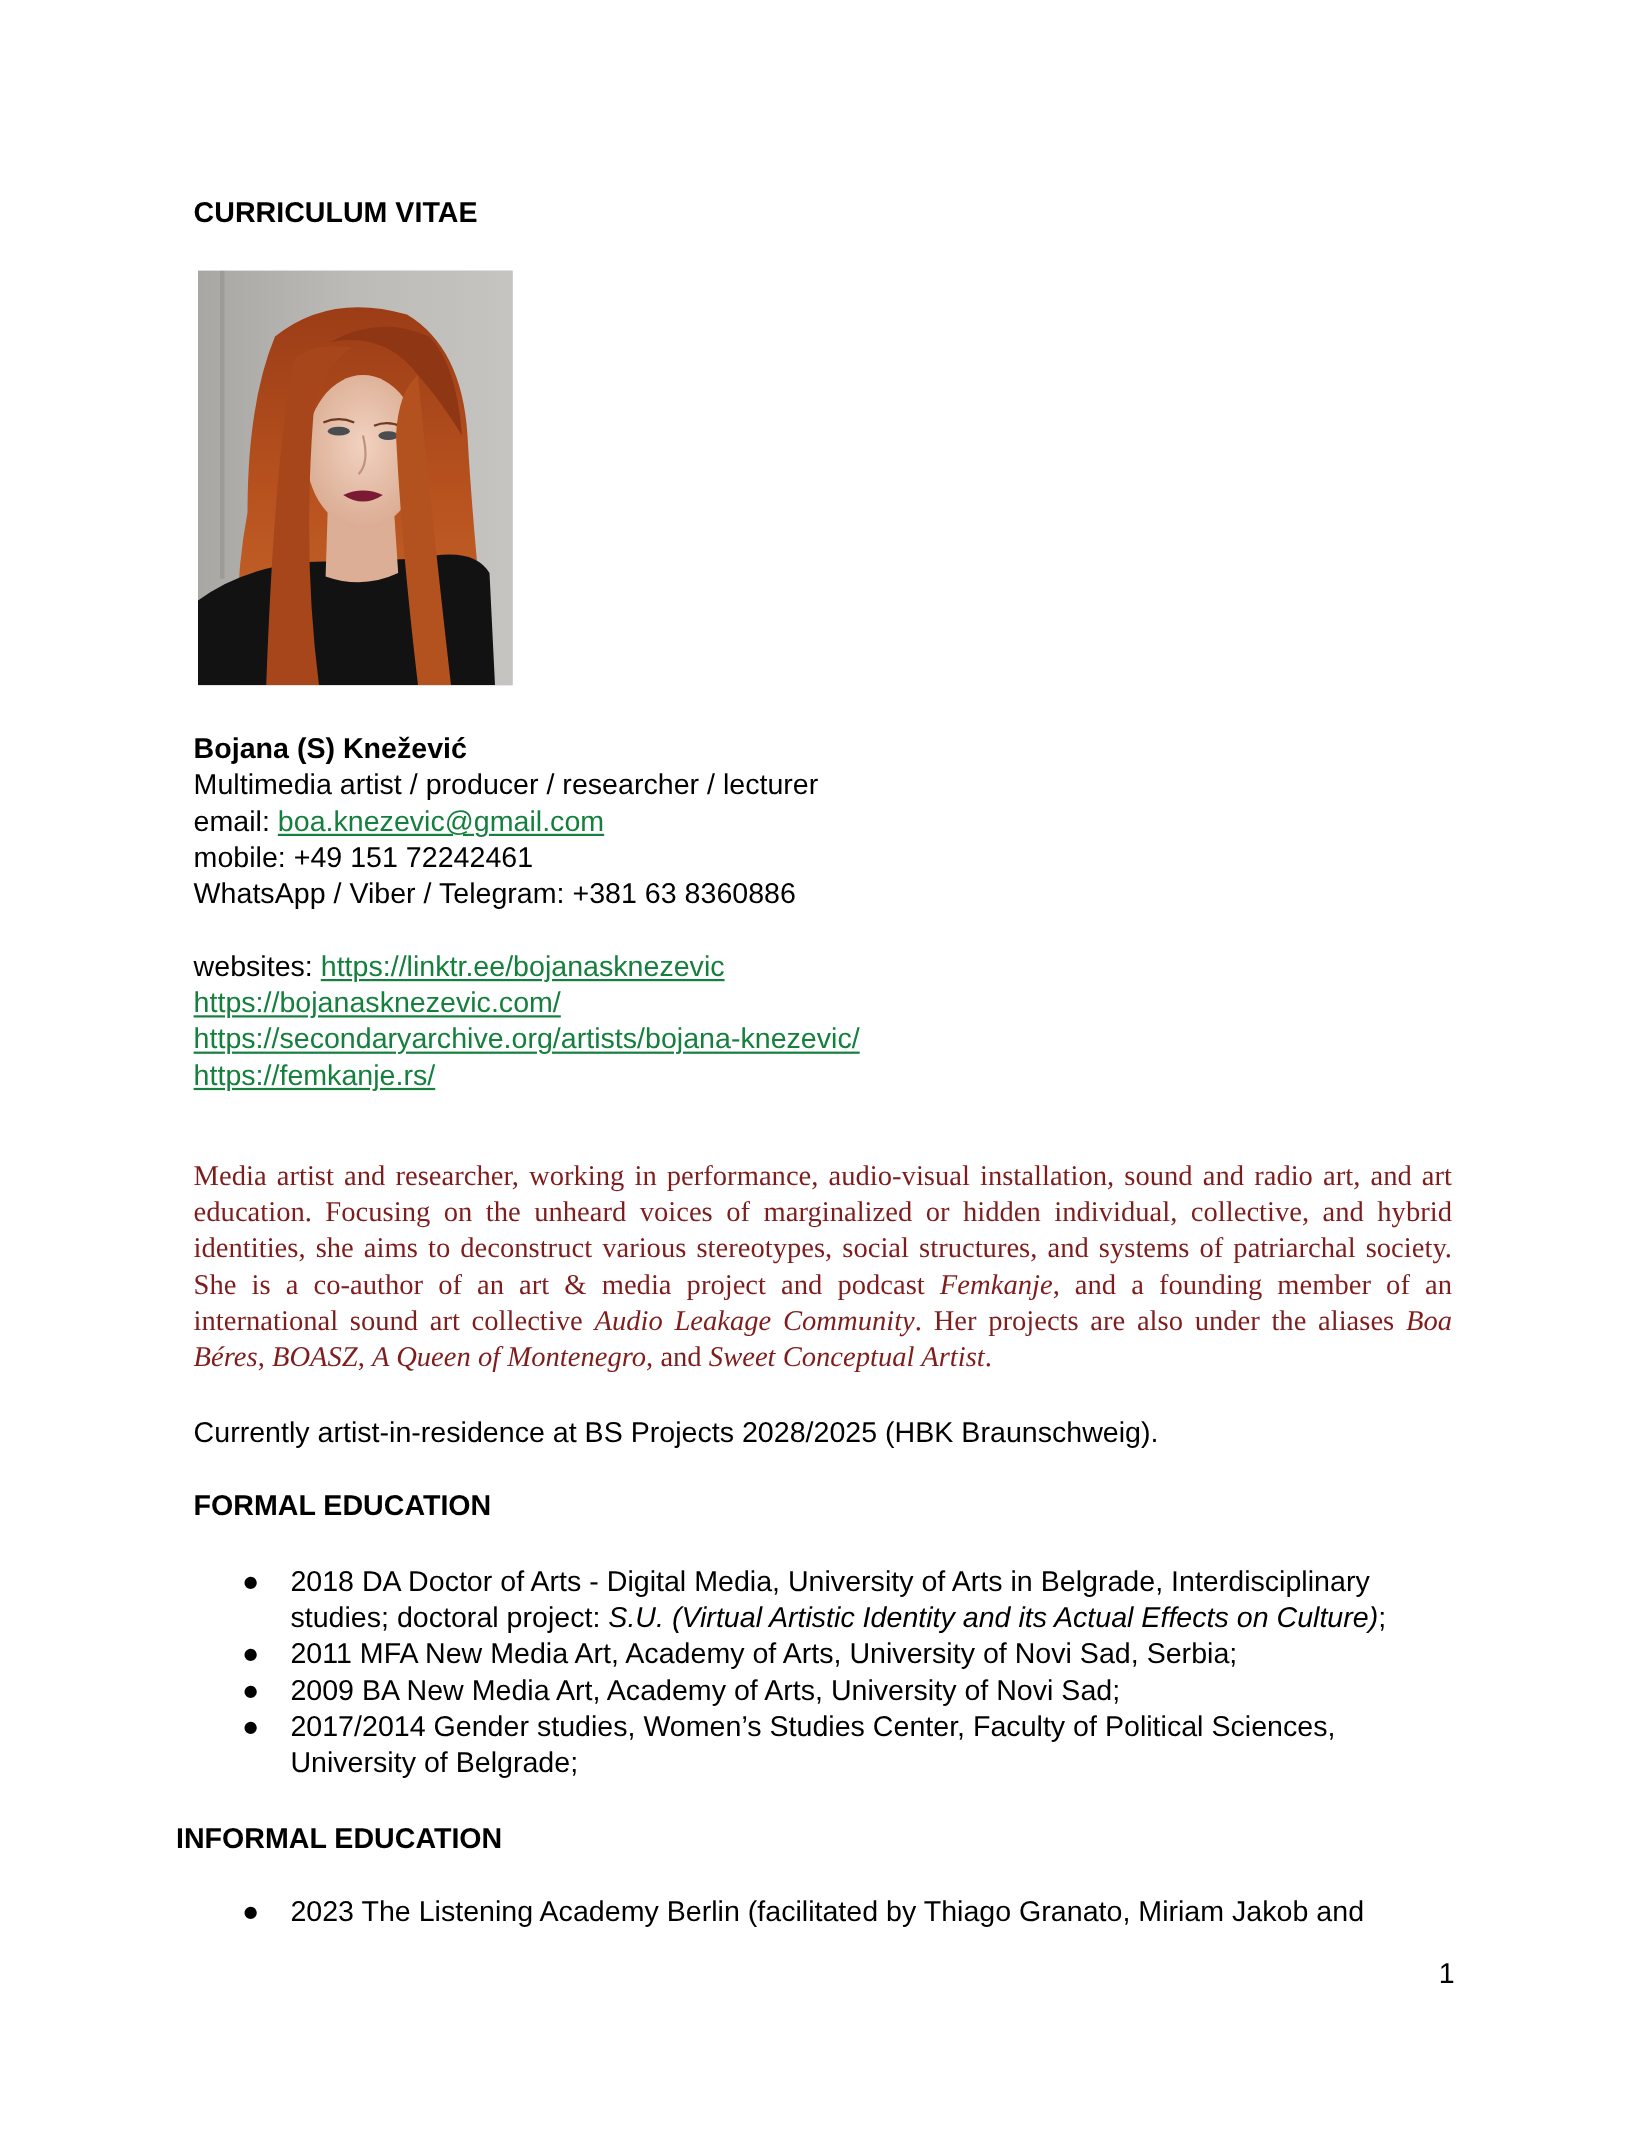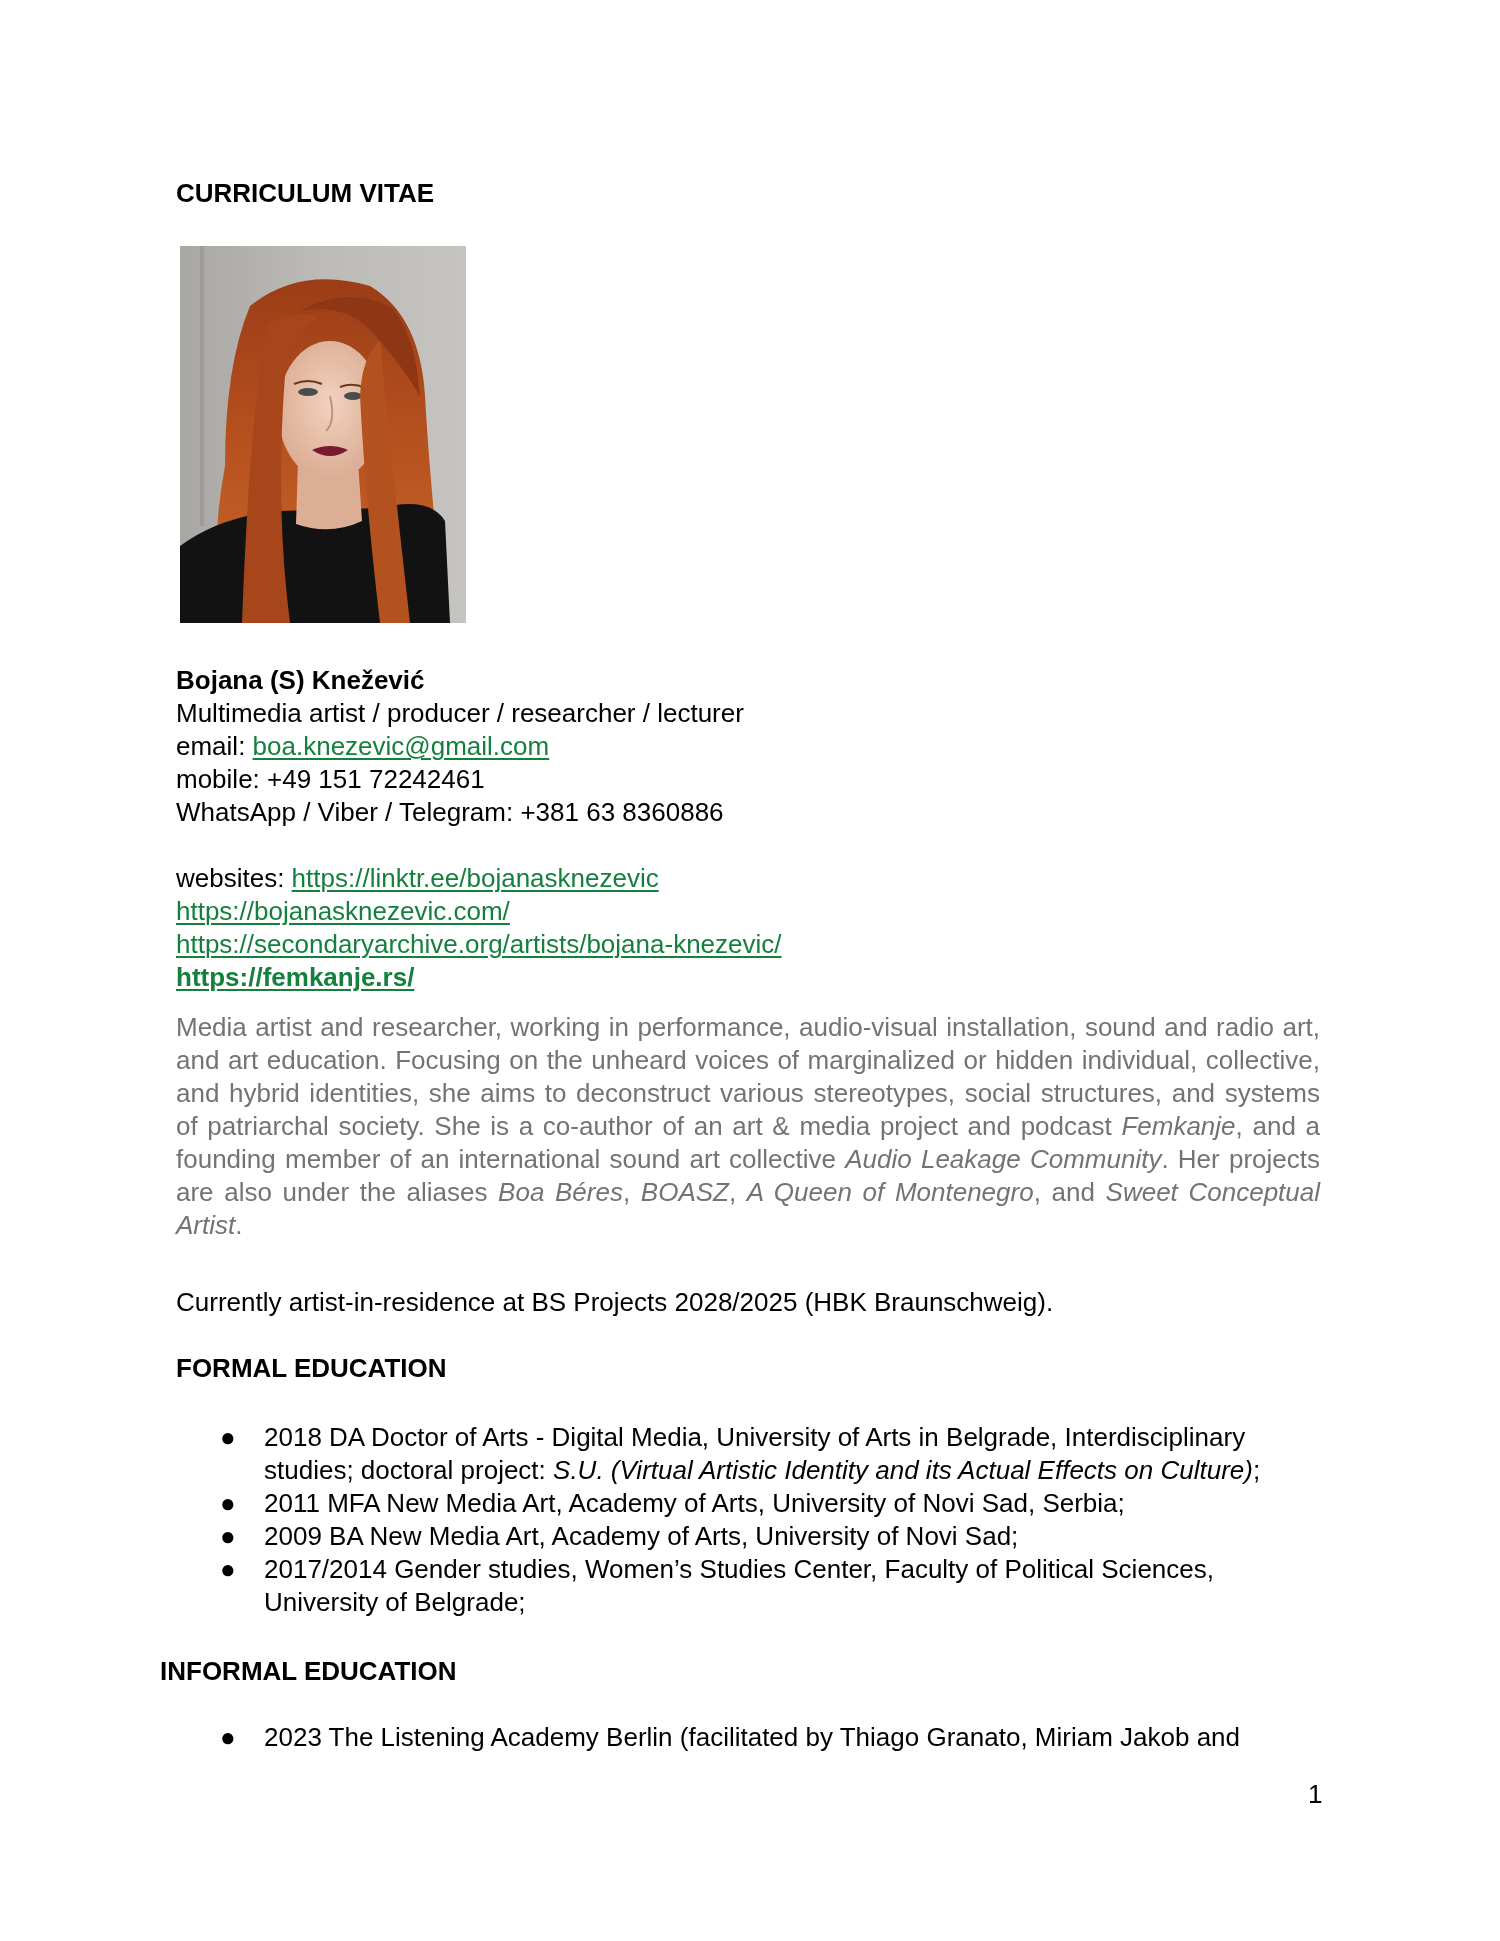--- a/index.html
+++ b/index.html
@@ -43,24 +43,25 @@
     .photo {
       left: 180px;
       top: 246px;
       width: 286px;
       height: 377px;
       overflow: hidden;
       background: #b9b7b3;
     }
     .bio {
       left: 176px;
-      top: 1011px;
+      top: 1052px;
       width: 1144px;
       text-align: justify;
-      color: #737373;
+      color: #7f1d1d;
+      font-family: Liberation Serif, serif;
     }
     .bio i { font-style: italic; }
     ul.edu {
       list-style: none;
       margin: 0;
       padding: 0;
     }
     ul.edu li {
       position: relative;
       padding-left: 88px;
@@ -138,21 +139,21 @@
 
   <div class="abs line" style="left:176px; top:862px;">
     <span>websites: </span><a class="link">https://linktr.ee/bojanasknezevic</a>
   </div>
   <div class="abs line" style="left:176px; top:895px;">
     <a class="link">https://bojanasknezevic.com/</a>
   </div>
   <div class="abs line" style="left:176px; top:928px;">
     <a class="link">https://secondaryarchive.org/artists/bojana-knezevic/</a>
   </div>
-  <div class="abs line" style="left:176px; top:961px;font-weight:bold;">
+  <div class="abs line" style="left:176px; top:961px;">
     <a class="link">https://femkanje.rs/</a>
   </div>
 
   <div class="abs bio"><span>Media artist and researcher, working in performance, audio-visual installation, sound and radio art, and art education. Focusing on the unheard voices of marginalized or hidden individual, collective, and hybrid identities, she aims to deconstruct various stereotypes, social structures, and systems of patriarchal society. She is a co-author of an art &amp; media project and podcast </span><i>Femkanje</i><span>, and a founding member of an international sound art collective </span><i>Audio Leakage Community</i><span>. Her projects are also under the aliases </span><i>Boa Béres</i><span>, </span><i>BOASZ</i><span>, </span><i>A Queen of Montenegro</i><span>, and </span><i>Sweet Conceptual Artist</i><span>.</span></div>
 
   <div class="abs line" style="left:176px; top:1286px;">Currently artist-in-residence at BS Projects 2028/2025 (HBK Braunschweig).</div>
 
   <div class="abs heading" style="left:176px; top:1352px;text-align:right;">FORMAL EDUCATION</div>
 
   <div class="abs" style="left:176px; top:1421px; width:1160px;">

